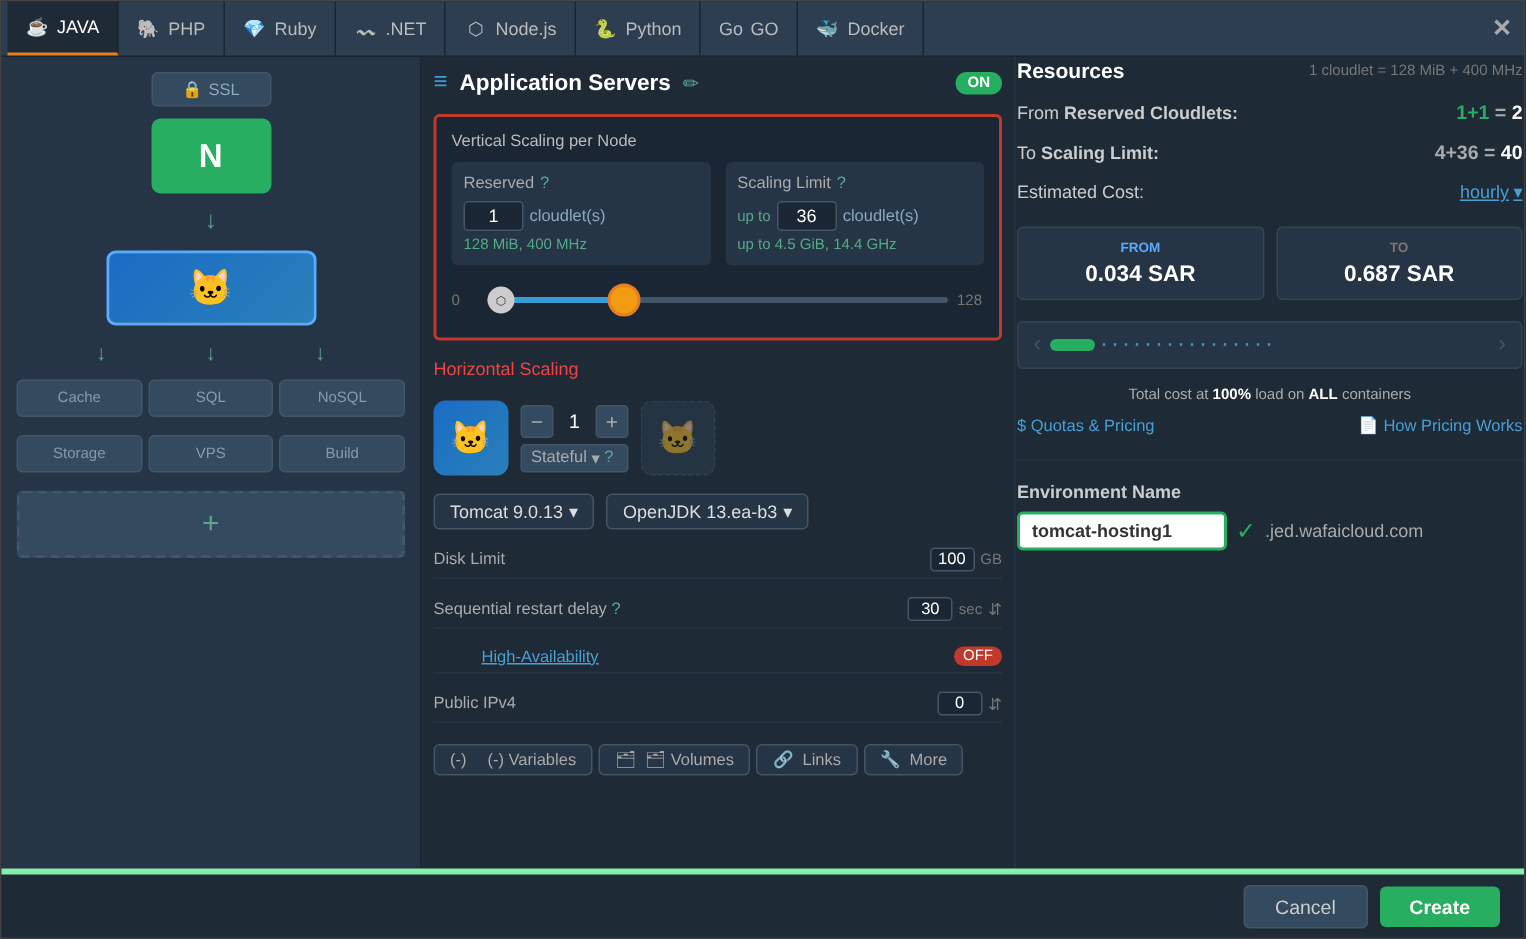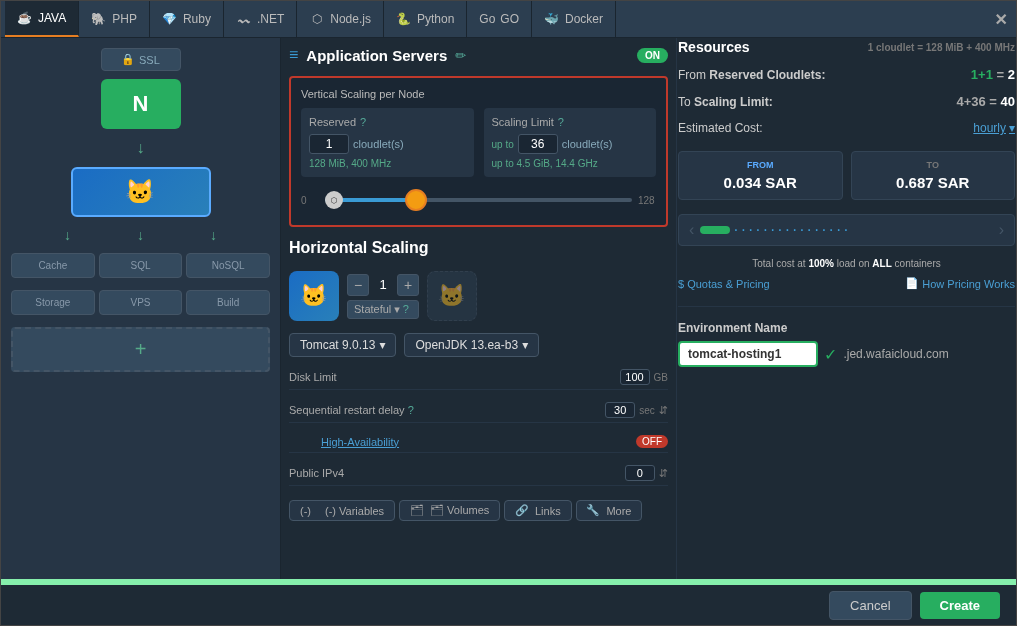--- a/index.html
+++ b/index.html
@@ -317,24 +317,23 @@
       background: #f39c12;
       border-radius: 50%;
       border: 2px solid #e67e22;
       display: flex;
       align-items: center;
       justify-content: center;
     }
 
     
     .h-scaling-title {
-      color: #ffffff;
-      font-size: 16px;
+      color: #ef4444;
+      font-size: 12px;
       margin-top: 4px;
-      font-weight: bold;
     }
     .h-scaling-row {
       display: flex;
       align-items: center;
       gap: 8px;
       margin-top: 6px;
     }
     .tomcat-icon {
       width: 50px;
       height: 50px;
@@ -499,21 +498,20 @@
       margin-bottom: 4px;
     }
     .resources-title {
       color: #fff;
       font-size: 14px;
       font-weight: bold;
     }
     .resources-subtitle {
       color: #777;
       font-size: 10px;
-      font-weight: bold;
     }
     .resource-row {
       display: flex;
       align-items: center;
       justify-content: space-between;
       margin-bottom: 4px;
     }
     .resource-label {
       color: #ccc;
       font-size: 12px;
@@ -656,21 +654,21 @@
     }
     .domain-text {
       color: #aaa;
       font-size: 12px;
     }
 
     
     .bottom-bar {
       height: 46px;
       background: #1e2a35;
-      border-top: 6px solid #86efac;
+      border-top: 4px solid #86efac;
       display: flex;
       align-items: center;
       justify-content: flex-end;
       padding: 0 16px;
       gap: 8px;
     }
     .cancel-btn {
       background: #344a5e;
       border: 1px solid #456;
       border-radius: 4px;

